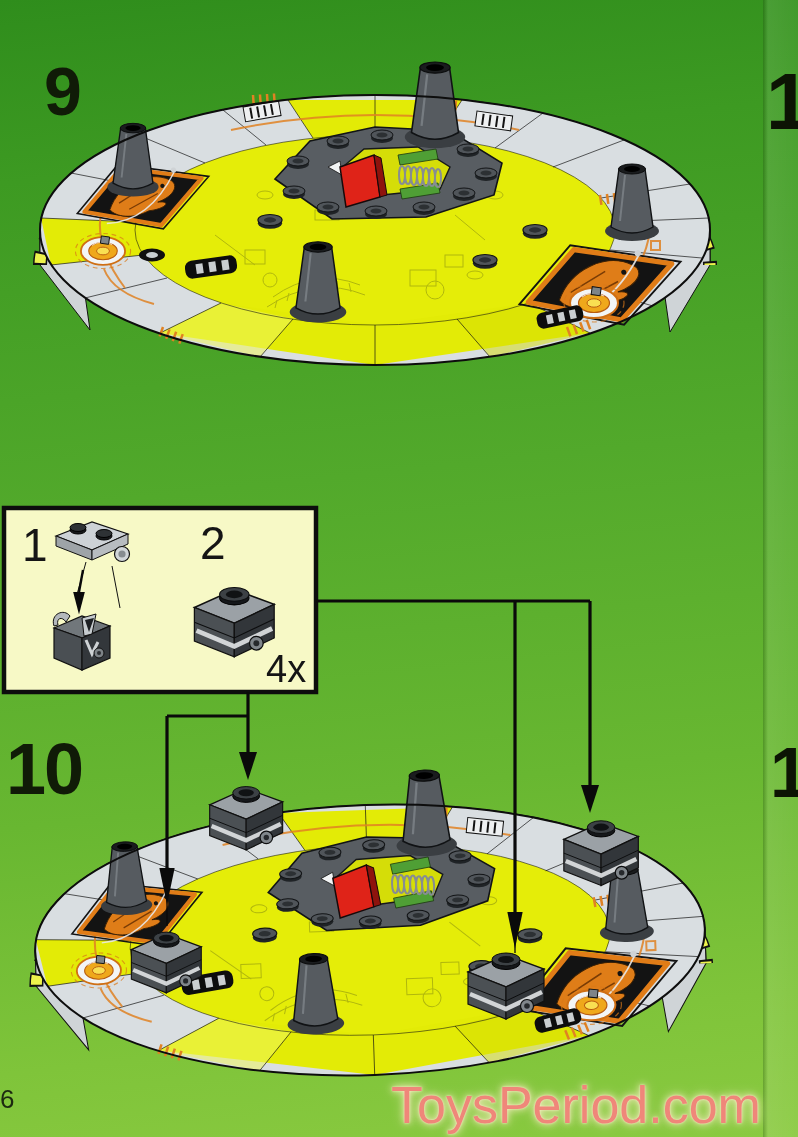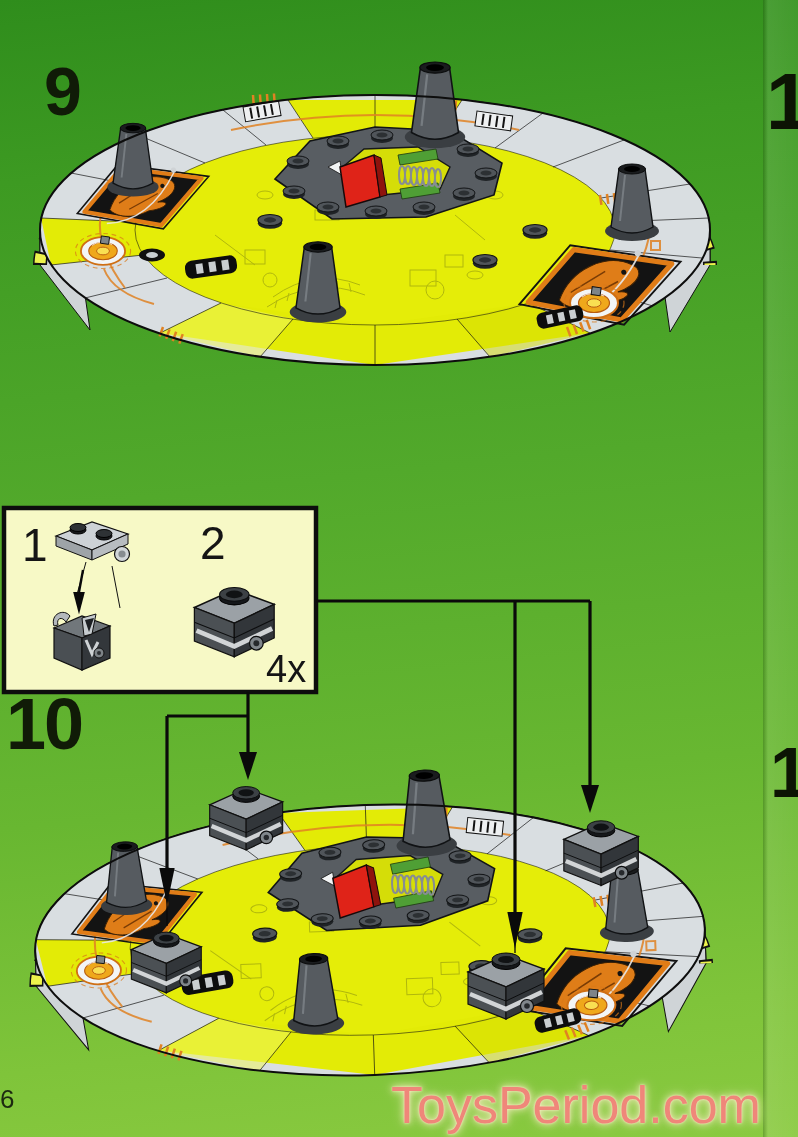--- a/index.html
+++ b/index.html
@@ -9,21 +9,21 @@
     font-family:"Liberation Sans", sans-serif;
   }
   .fold{
     position:absolute; top:0; left:763px; width:35px; height:100%;
     background:linear-gradient(90deg, rgba(20,60,8,0.28) 0px, rgba(255,255,255,0.10) 5px, rgba(255,255,255,0.06) 100%);
   }
   .art{ position:absolute; left:0; top:0; }
   .txt{ position:absolute; color:#101b07; line-height:1; }
   .step-num{ font-weight:bold; }
   #step9{ left:44px; top:57px; font-size:68px; }
-  #step10{ left:6px; top:688px; font-size:72px; letter-spacing:-2px; }
+  #step10{ left:6px; top:733px; font-size:72px; letter-spacing:-2px; }
   #edge-top{ left:766px; top:62px; font-size:80px; font-weight:bold; color:#0c1404;}
   #edge-bottom{ left:770px; top:738px; font-size:70px; font-weight:bold; color:#0c1404;}
   .callout-label{ font-size:46px; font-weight:400; color:#151515; }
   #part1-label{ left:22px; top:522px; }
   #part2-label{ left:200px; top:520px; }
   #qty-label{ left:266px; top:650px; font-size:38px; color:#151515; }
   #page-num{ left:0px; top:1086px; font-size:26px; color:#1c2a10; font-weight:400; }
   #watermark{
     left:391px; top:1079px; font-size:52px; font-weight:normal;
     color:rgba(238,129,117,0.95); letter-spacing:0px;

